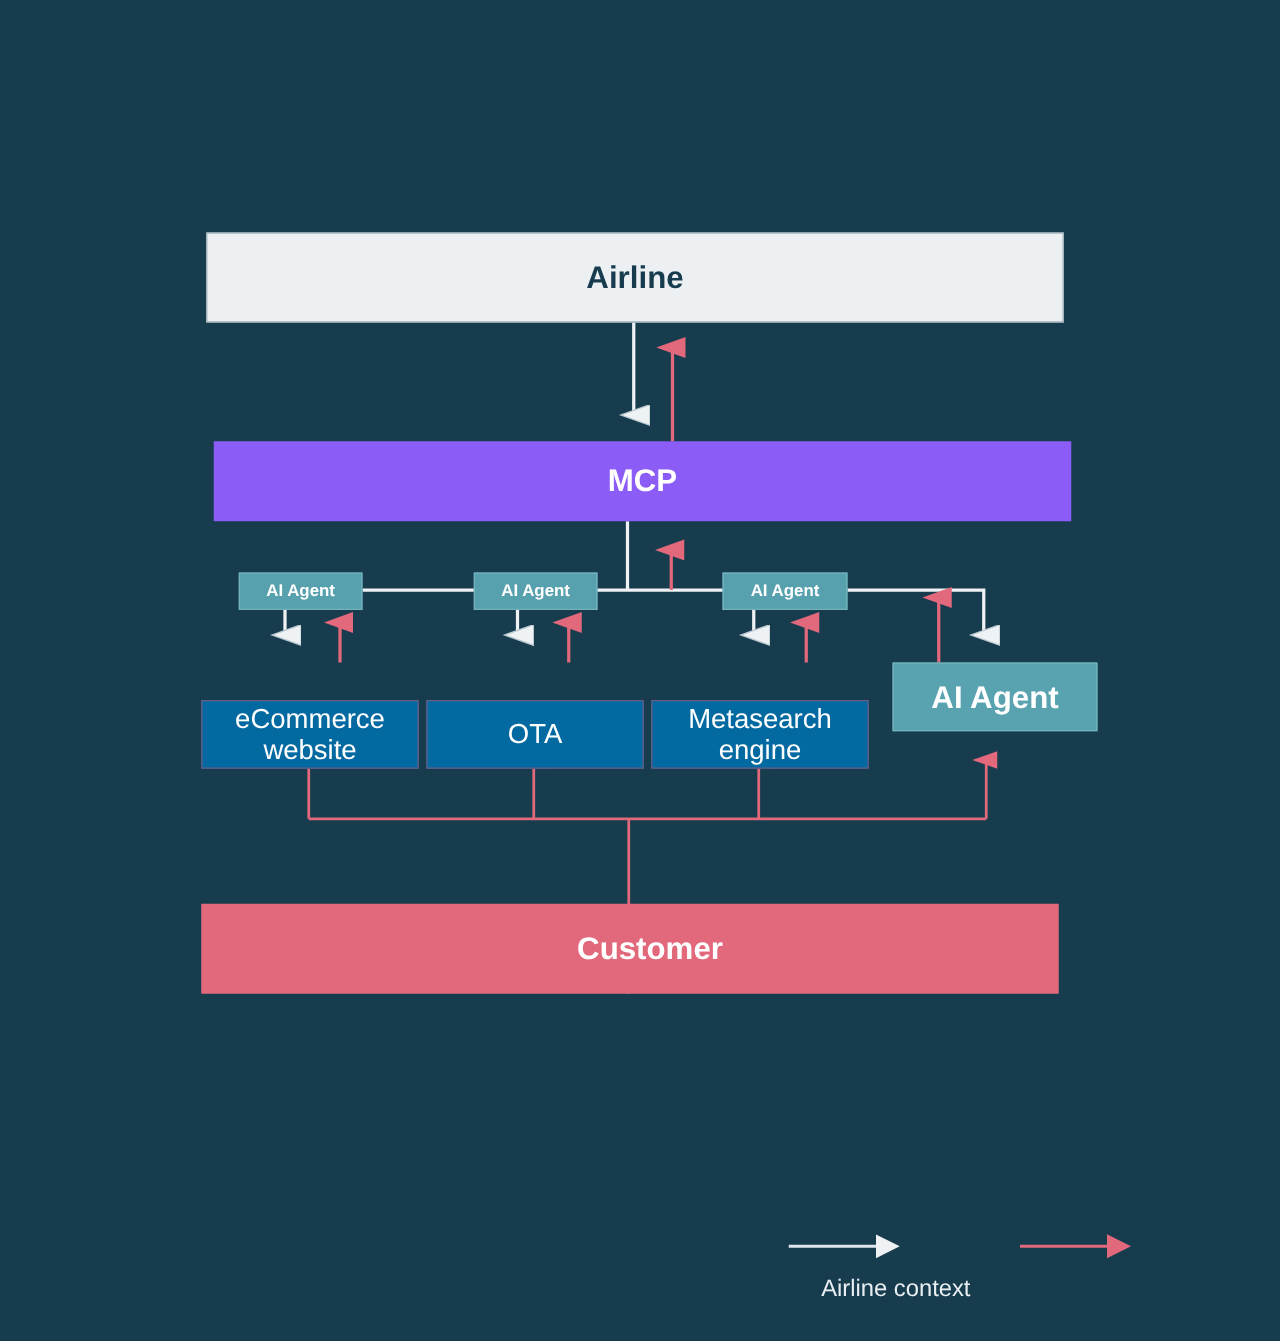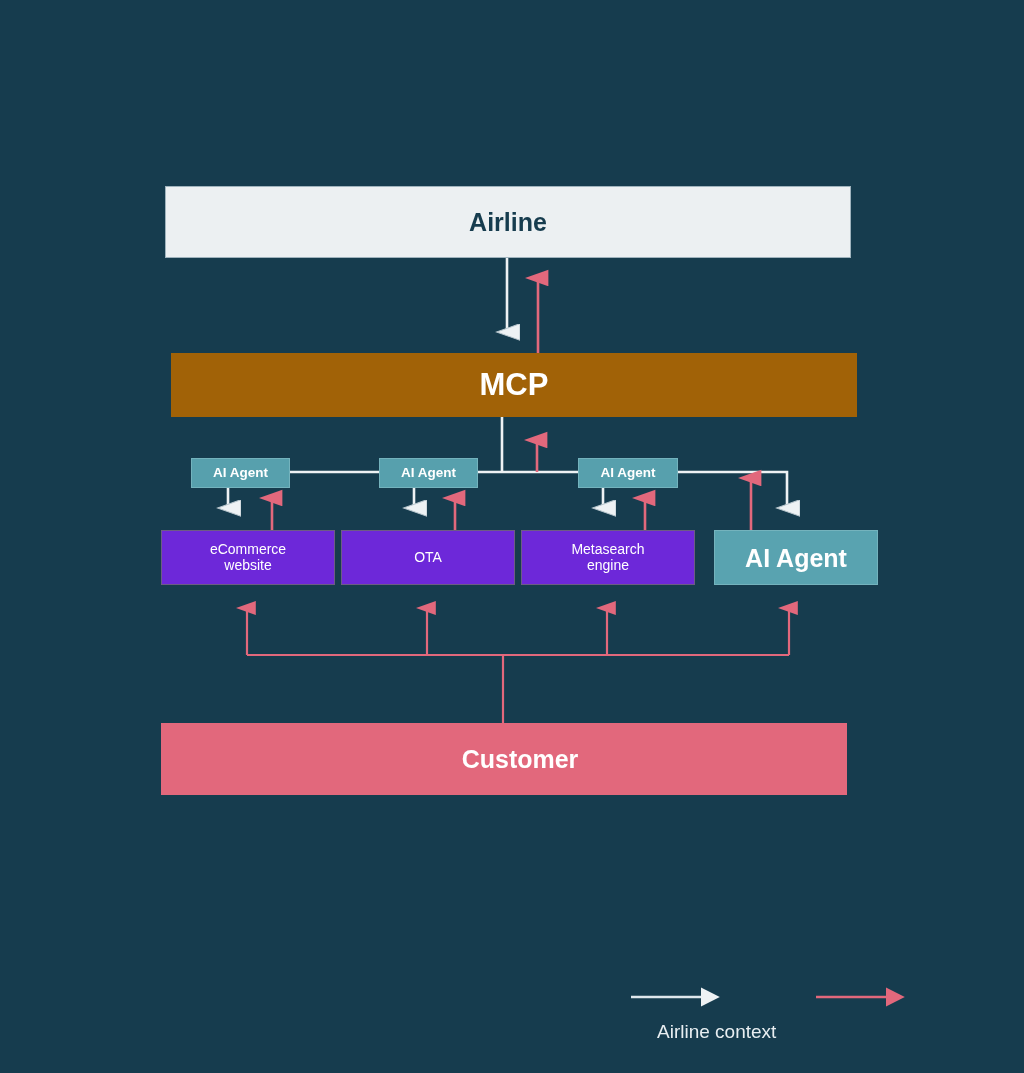--- a/index.html
+++ b/index.html
@@ -43,44 +43,44 @@
   #node-airline {
     left: 165px; top: 186px; width: 686px; height: 72px;
     background: #ecf0f2;
     border: 1px solid #9fb3bd;
     color: #163c4e;
     font-size: 25px;
     font-weight: bold;
   }
   #node-mcp {
     left: 171px; top: 353px; width: 686px; height: 64px;
-    background: #a16207;
-    color: #ffffff;
-    font-size: 31px;
+    background: #8b5cf6;
+    color: #ffffff;
+    font-size: 25px;
     font-weight: bold;
   }
   .agent-small {
     height: 30px;
     background: #57a0ad;
     border: 1px solid #74b3bd;
     color: #ffffff;
     font-size: 13.5px;
     font-weight: bold;
     top: 458px;
   }
   #agent-small-1 { left: 191px; width: 99px; }
   #agent-small-2 { left: 379px; width: 99px; }
   #agent-small-3 { left: 578px; width: 100px; }
 
   .channel {
-    background: #6d28d9;
+    background: #0369a1;
     border: 1px solid #6d5c84;
     color: #ffffff;
-    font-size: 14px;
-    top: 530px; height: 55px;
+    font-size: 22px;
+    top: 560px; height: 55px;
   }
   #node-ecommerce { left: 161px; width: 174px; }
   #node-ota       { left: 341px; width: 174px; }
   #node-metasearch{ left: 521px; width: 174px; }
 
   #node-agent-large {
     left: 714px; top: 530px; width: 164px; height: 55px;
     background: #59a3b0;
     border: 1px solid #74b3bd;
     color: #ffffff;

